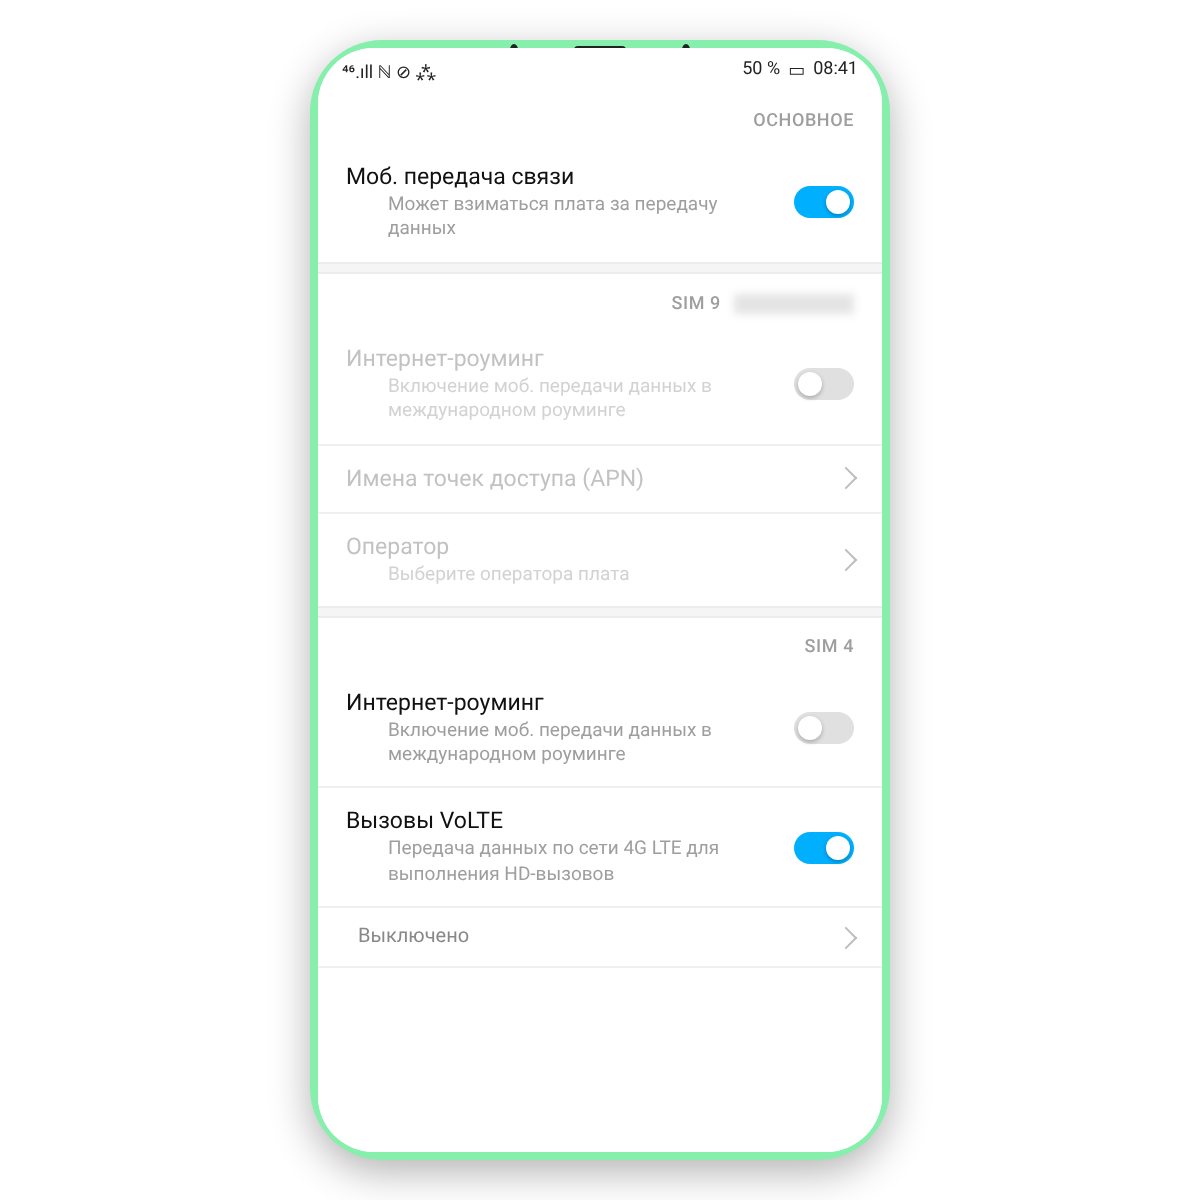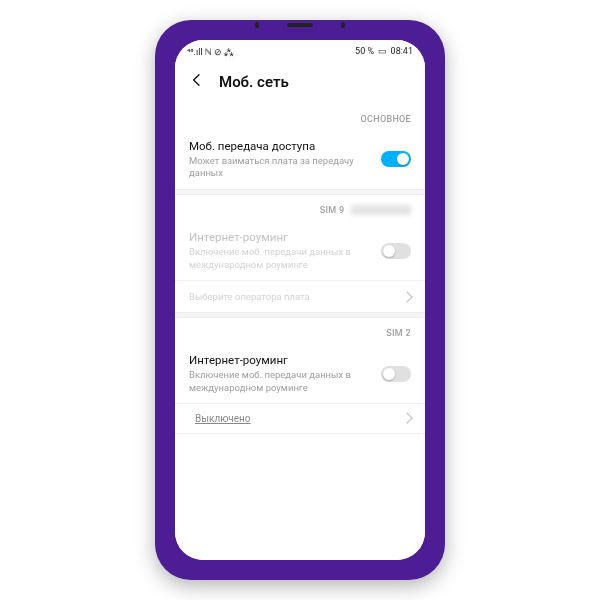--- a/index.html
+++ b/index.html
@@ -4,21 +4,21 @@
 <style>
   * { box-sizing: border-box; margin: 0; padding: 0; }
   body {
     background: #fff;
     font-family: -apple-system, "Helvetica Neue", Roboto, Arial, sans-serif;
     display: flex; justify-content: center; align-items: flex-start;
     width: 600px; height: 600px;
   }
   .phone {
     width: 290px; height: 560px; margin-top: 20px;
-    background: #4c1d95; border-radius: 36px; padding: 20px;
+    background: #86efac; border-radius: 36px; padding: 4px;
     box-shadow: 0 6px 20px rgba(0,0,0,.3);
     position: relative;
   }
   .screen {
     width: 100%; height: 100%; background: #fff;
     border-radius: 28px; overflow: hidden;
     display: flex; flex-direction: column;
     position: relative;
   }
   .status-bar {
@@ -39,25 +39,25 @@
     padding: 10px 14px 6px 14px; letter-spacing: .3px; text-align: right;
   }
   .row {
     display: flex; align-items: center; justify-content: space-between;
     padding: 9px 14px; background: #fff;
   }
   .row + .row, .row + .section-label { border-top: 1px solid #f0f0f0; }
   .section-label + .row { border-top: none; }
   .row-text { flex: 1; min-width: 0; }
   .row-title { font-size: 11.5px; color: #111; line-height: 1.3; }
-  .row-sub { font-size: 9.5px; color: #9e9e9e; line-height: 1.3; margin-top: 1px; }
+  .row-sub { font-size: 9.5px; color: #9e9e9e; line-height: 1.3; margin-top: 1px; margin-left: 21px; }
   .row-disabled .row-title { color: #c2c2c2; }
   .row-disabled .row-sub { color: #d2d2d2; }
   .chev { width: 8px; height: 8px; border-right: 1.5px solid #bdbdbd; border-bottom: 1.5px solid #bdbdbd; transform: rotate(-45deg); margin-left: 8px; flex-shrink: 0; }
-  .value-text { font-size: 10px; color: #888; margin-left: 6px; text-decoration: underline; }
+  .value-text { font-size: 10px; color: #888; margin-left: 6px; }
   .toggle { width: 30px; height: 16px; border-radius: 9px; position: relative; flex-shrink: 0; margin-left: 8px; }
   .toggle-knob { width: 12px; height: 12px; border-radius: 50%; background: #fff; position: absolute; top: 2px; box-shadow: 0 1px 2px rgba(0,0,0,.25); }
   .toggle-on { background: #00b0ff; }
   .toggle-on .toggle-knob { right: 2px; }
   .toggle-off { background: #e0e0e0; }
   .toggle-off .toggle-knob { left: 2px; }
   .divider-thick { height: 6px; background: #f5f5f5; border-top: 1px solid #ececec; border-bottom: 1px solid #ececec; }
   .sim1-blur {
     display: inline-block; width: 60px; height: 10px;
     background: #e4e4e4; filter: blur(2px); vertical-align: middle; margin-left: 4px;
@@ -81,36 +81,28 @@
       <div class="status-left">
         <span>⁴⁶.ıll ℕ ⊘ ⁂</span>
       </div>
       <div class="status-right">
         <span>50 %</span>
         <span>▭</span>
         <span>08:41</span>
       </div>
     </div>
 
-    <div class="title-bar">
-      <span>
-        <svg class="back-svg" viewBox="0 0 24 24">
-            <path d="M15 4l-8 8 8 8" fill="none" stroke="#111" stroke-width="2" stroke-linecap="round" stroke-linejoin="round"></path>
-          </svg>
-      </span>
-      <span class="title">Моб. сеть</span>
-    </div>
 
     <div class="content">
 
       <div class="section-label">ОСНОВНОЕ</div>
 
       <div class="row">
         <div class="row-text">
-          <div class="row-title">Моб. передача доступа</div>
+          <div class="row-title">Моб. передача связи</div>
           <div class="row-sub">Может взиматься плата за передачу данных</div>
         </div>
         <div class="toggle toggle-on">
             <div class="toggle-knob"></div>
           </div>
       </div>
 
       <div class="divider-thick"></div>
 
       <div class="section-label">
@@ -121,43 +113,59 @@
       <div class="row row-disabled">
         <div class="row-text">
           <div class="row-title">Интернет-роуминг</div>
           <div class="row-sub">Включение моб. передачи данных в международном роуминге</div>
         </div>
         <div class="toggle toggle-off">
             <div class="toggle-knob"></div>
           </div>
       </div>
 
+      <div class="row row-disabled">
+        <div class="row-text">
+            <div class="row-title">Имена точек доступа (APN)</div>
+          </div>
+        <span class="chev"></span>
+      </div>
 
 
       <div class="row row-disabled">
         <div class="row-text">
+          <div class="row-title">Оператор</div>
           <div class="row-sub">Выберите оператора плата</div>
         </div>
         <span class="chev"></span>
       </div>
 
       <div class="divider-thick"></div>
 
-      <div class="section-label">SIM 2</div>
+      <div class="section-label">SIM 4</div>
 
       <div class="row">
         <div class="row-text">
           <div class="row-title">Интернет-роуминг</div>
           <div class="row-sub">Включение моб. передачи данных в международном роуминге</div>
         </div>
         <div class="toggle toggle-off">
             <div class="toggle-knob"></div>
           </div>
       </div>
 
+      <div class="row">
+        <div class="row-text">
+          <div class="row-title">Вызовы VoLTE</div>
+          <div class="row-sub">Передача данных по сети 4G LTE для выполнения HD-вызовов</div>
+        </div>
+        <div class="toggle toggle-on">
+            <div class="toggle-knob"></div>
+          </div>
+      </div>
 
       <div class="row">
         <span class="value-text">Выключено</span>
         <span class="chev"></span>
       </div>
 
       <div class="row">
         
         
       </div>

